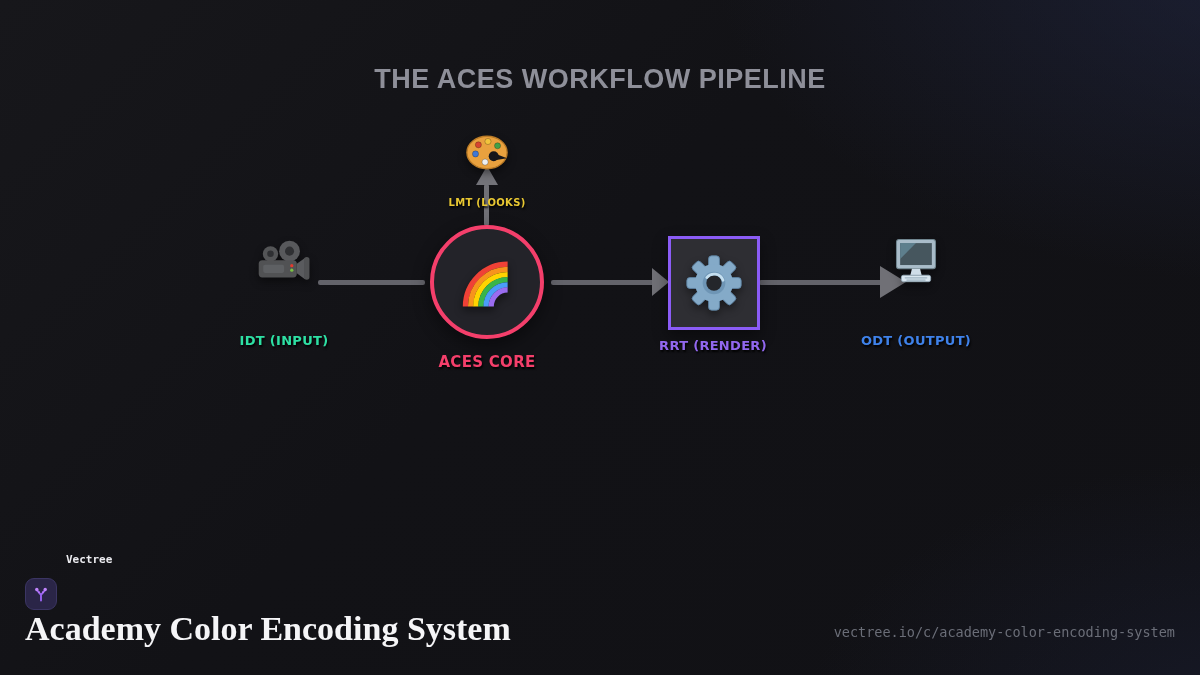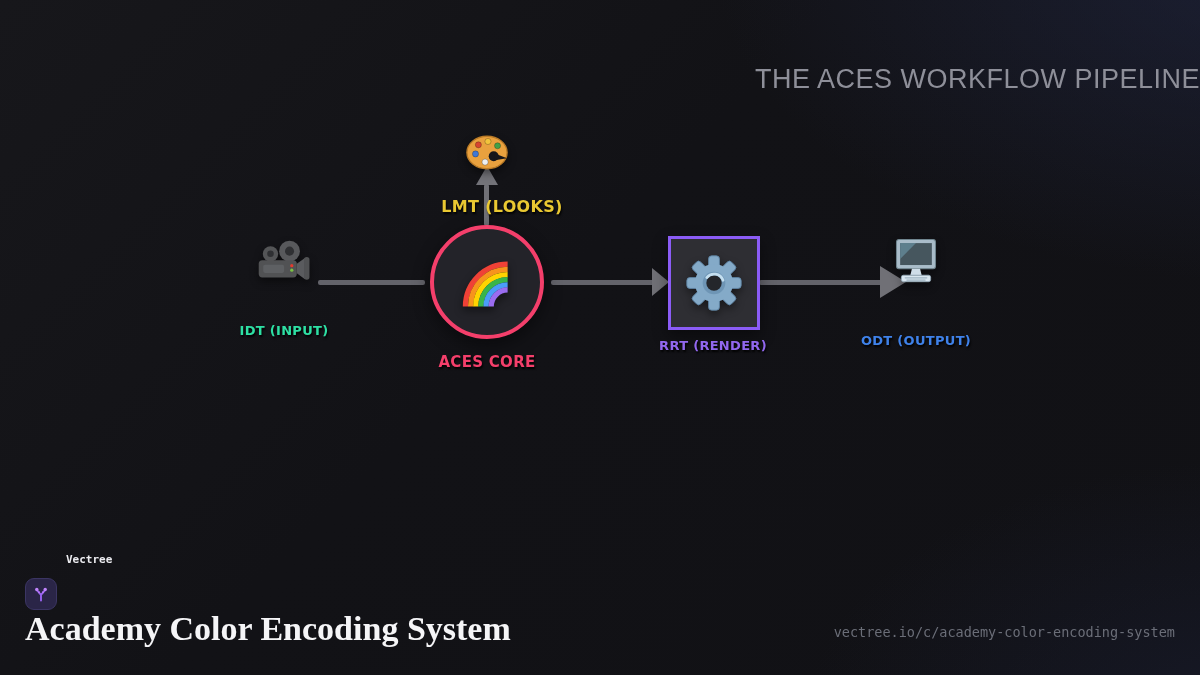--- a/index.html
+++ b/index.html
@@ -6,23 +6,23 @@
   .stage{
     position:relative;width:1200px;height:675px;overflow:hidden;
     font-family:"DejaVu Sans","Liberation Sans",sans-serif;
     background:
       radial-gradient(900px 520px at 106% -6%, rgba(36,43,76,.55), rgba(18,18,22,0) 62%),
       radial-gradient(760px 440px at 104% 106%, rgba(30,36,64,.40), rgba(18,18,22,0) 58%),
       linear-gradient(135deg,#17171b 0%,#121216 45%,#111115 100%);
   }
   .abs{position:absolute;}
   .page-title{
-    left:0;right:0;top:64px;text-align:right;
+    left:0;right:0;top:64px;text-align:center;
     font-family:"Liberation Sans","DejaVu Sans",sans-serif;
-    font-size:27px;font-weight:400;letter-spacing:.5px;color:#8e8f99;
+    font-size:27px;font-weight:700;letter-spacing:.5px;color:#8e8f99;
   }
   .node-label{
     width:180px;text-align:center;font-size:13px;font-weight:700;letter-spacing:.3px;
     text-shadow:1px 2px 2px rgba(0,0,0,.9);z-index:5;
   }
   .hline{height:5px;border-radius:2px;background:#63636a;top:280px;z-index:1;}
   .vline{width:5px;border-radius:2px;background:#707076;z-index:1;}
   .arrow-right{width:0;height:0;z-index:2;}
   .arrow-up{width:0;height:0;z-index:2;}
   .aces-circle{
@@ -79,21 +79,21 @@
       <circle cx="37" cy="13" r="5" fill="#2f3033"></circle>
     <circle cx="16" cy="16" r="8.5" fill="#545557"></circle>
       <circle cx="16" cy="16" r="3.6" fill="#2f3033"></circle>
     <rect x="3" y="23" width="42" height="19" rx="4" fill="#515254"></rect>
     <rect x="8" y="28" width="23" height="9" rx="2" fill="#5e6063"></rect>
     <circle cx="39.5" cy="29" r="1.8" fill="#e23b2e"></circle>
       <circle cx="39.5" cy="34" r="1.8" fill="#7ac143"></circle>
     <path d="M45 27 L54 20.5 L54 44 L45 37.5 Z" fill="#5a5b5e"></path>
     <rect x="53" y="19.5" width="6" height="25" rx="3" fill="#515254"></rect>
   </svg>
-  <div class="abs node-label" style="left: 194px; top: 323px; color: rgb(46, 224, 164); text-align: center;">IDT (INPUT)</div>
+  <div class="abs node-label" style="left: 194px; top: 333px; color: rgb(46, 224, 164); text-align: center;">IDT (INPUT)</div>
 
   <div class="abs aces-circle">
     <svg class="icon" width="60" height="60" viewBox="0 0 64 64">
       <path d="M9 58 A45 45 0 0 1 54 13" fill="none" stroke="#ef4136" stroke-width="5.6"></path>
       <path d="M14.5 58 A39.5 39.5 0 0 1 54 18.5" fill="none" stroke="#f7941d" stroke-width="5.6"></path>
       <path d="M20 58 A34 34 0 0 1 54 24" fill="none" stroke="#ffd400" stroke-width="5.6"></path>
       <path d="M25.5 58 A28.5 28.5 0 0 1 54 29.5" fill="none" stroke="#39b54a" stroke-width="5.6"></path>
       <path d="M31 58 A23 23 0 0 1 54 35" fill="none" stroke="#4a9df8" stroke-width="5.6"></path>
       <path d="M36.5 58 A17.5 17.5 0 0 1 54 40.5" fill="none" stroke="#9a6cf0" stroke-width="5.6"></path>
     </svg>
@@ -103,21 +103,21 @@
   <svg class="abs icon" style="left:464px;top:133px;" width="46" height="39" viewBox="0 0 48 40">
     <ellipse cx="24" cy="20" rx="21" ry="17" fill="#e9a13e" stroke="#b97a26" stroke-width="1.4"></ellipse>
     <circle cx="31" cy="24" r="5.2" fill="#15151a"></circle>
     <polygon points="45,26 32,21 32,28" fill="#15151a"></polygon>
     <circle cx="15" cy="12" r="3.2" fill="#d6452f" stroke="rgba(0,0,0,.25)"></circle>
     <circle cx="25" cy="8.5" r="3.2" fill="#f2c33c" stroke="rgba(0,0,0,.25)"></circle>
     <circle cx="35" cy="13" r="3.2" fill="#43a047" stroke="rgba(0,0,0,.25)"></circle>
     <circle cx="12" cy="21.5" r="3.2" fill="#4178d4" stroke="rgba(0,0,0,.25)"></circle>
     <circle cx="22" cy="30" r="3.2" fill="#eef0f2" stroke="rgba(0,0,0,.25)"></circle>
   </svg>
-  <div class="abs node-label" style="left: 412px; top: 197px; font-size: 16px; color: rgb(233, 200, 50);">LMT (LOOKS)</div>
+  <div class="abs node-label" style="left: 397px; top: 197px; font-size: 10px; color: rgb(233, 200, 50);">LMT (LOOKS)</div>
 
   <div class="abs rrt-box">
     <svg class="icon" width="58" height="58" viewBox="0 0 64 64">
       <g fill="#84aac8" stroke="#5d82a2" stroke-width="1">
         <rect x="26" y="2" width="12" height="60" rx="3.5"></rect>
         <rect x="26" y="2" width="12" height="60" rx="3.5" transform="rotate(45 32 32)"></rect>
         <rect x="26" y="2" width="12" height="60" rx="3.5" transform="rotate(90 32 32)"></rect>
         <rect x="26" y="2" width="12" height="60" rx="3.5" transform="rotate(135 32 32)"></rect>
         <circle cx="32" cy="32" r="21" stroke="none"></circle>
       </g>

